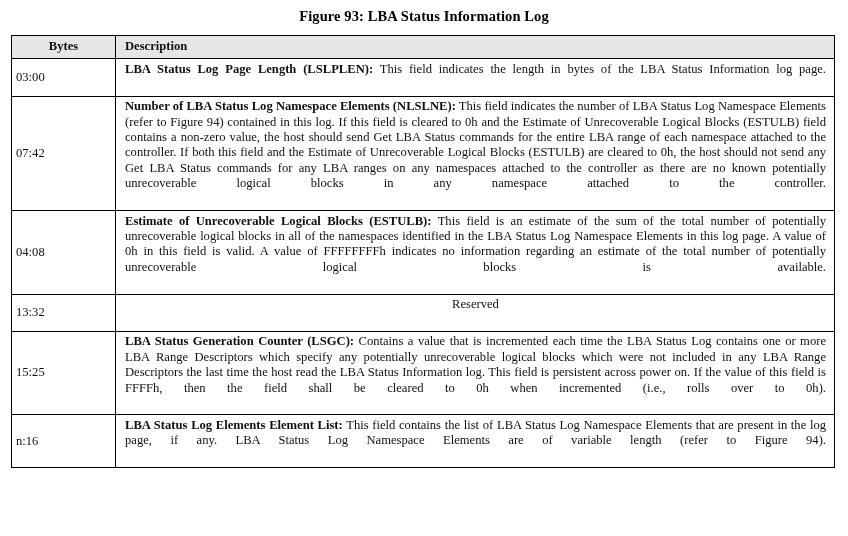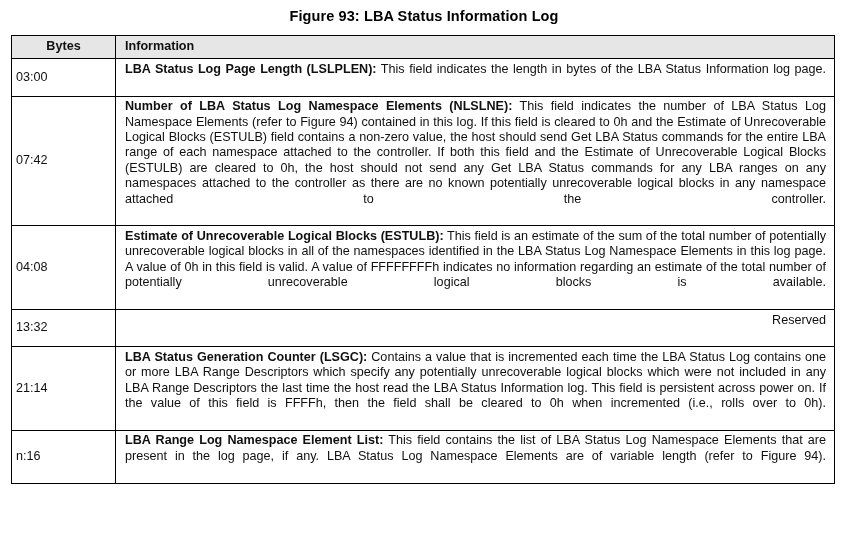--- a/index.html
+++ b/index.html
@@ -12,20 +12,21 @@
     height: 536px;
     font-family: "Liberation Sans", sans-serif;
     color: #101010;
     overflow: hidden;
   }
   .page {
     width: 848px;
     height: 440px;
     position: relative;
     box-sizing: border-box;
+    font-family: Liberation Serif, serif;
   }
   .figure-title {
     text-align: center;
     font-size: 14.5px;
     font-weight: bold;
     letter-spacing: 0.1px;
     color: #000000;
     padding-top: 7px;
     padding-bottom: 0;
     line-height: 18px;
@@ -84,40 +85,40 @@
   
   td.desc p::after {
     content: "";
     display: inline-block;
     width: 100%;
   }
   td.desc.plain {
     text-align: left;
   }
   td.desc.plain p {
-    text-align: right;
+    text-align: center;
   }
 </style>
 </head>
 <body>
 
 <div class="page">
 
   <div class="figure-title">Figure 93: LBA Status Information Log</div>
 
   <div class="table-wrap">
     <table class="spec">
       <colgroup>
         <col class="c-bytes">
         <col class="c-desc">
       </colgroup>
       <thead>
         <tr>
           <th class="hdr hdr-bytes">Bytes</th>
-          <th class="hdr hdr-desc">Information</th>
+          <th class="hdr hdr-desc">Description</th>
         </tr>
       </thead>
       <tbody>
           <tr>
             <td class="bytes">03:00</td>
             <td class="desc">
               <p><span class="term">LBA Status Log Page Length (LSLPLEN):</span> This field indicates the length in bytes of the LBA Status Information log page.</p>
             </td>
           </tr>
           <tr>
@@ -132,28 +133,28 @@
               <p><span class="term">Estimate of Unrecoverable Logical Blocks (ESTULB):</span> This field is an estimate of the sum of the total number of potentially unrecoverable logical blocks in all of the namespaces identified in the LBA Status Log Namespace Elements in this log page. A value of 0h in this field is valid. A value of FFFFFFFFh indicates no information regarding an estimate of the total number of potentially unrecoverable logical blocks is available.</p>
             </td>
           </tr>
           <tr>
             <td class="bytes">13:32</td>
             <td class="desc plain">
               <p>Reserved</p>
             </td>
           </tr>
           <tr>
-            <td class="bytes">21:14</td>
+            <td class="bytes">15:25</td>
             <td class="desc">
               <p><span class="term">LBA Status Generation Counter (LSGC):</span> Contains a value that is incremented each time the LBA Status Log contains one or more LBA Range Descriptors which specify any potentially unrecoverable logical blocks which were not included in any LBA Range Descriptors the last time the host read the LBA Status Information log. This field is persistent across power on. If the value of this field is FFFFh, then the field shall be cleared to 0h when incremented (i.e., rolls over to 0h).</p>
             </td>
           </tr>
           <tr>
             <td class="bytes">n:16</td>
             <td class="desc">
-              <p><span class="term">LBA Range Log Namespace Element List:</span> This field contains the list of LBA Status Log Namespace Elements that are present in the log page, if any. LBA Status Log Namespace Elements are of variable length (refer to Figure 94).</p>
+              <p><span class="term">LBA Status Log Elements Element List:</span> This field contains the list of LBA Status Log Namespace Elements that are present in the log page, if any. LBA Status Log Namespace Elements are of variable length (refer to Figure 94).</p>
             </td>
           </tr>
         </tbody>
     </table>
   </div>
 
 </div>
 
 </body></html>

